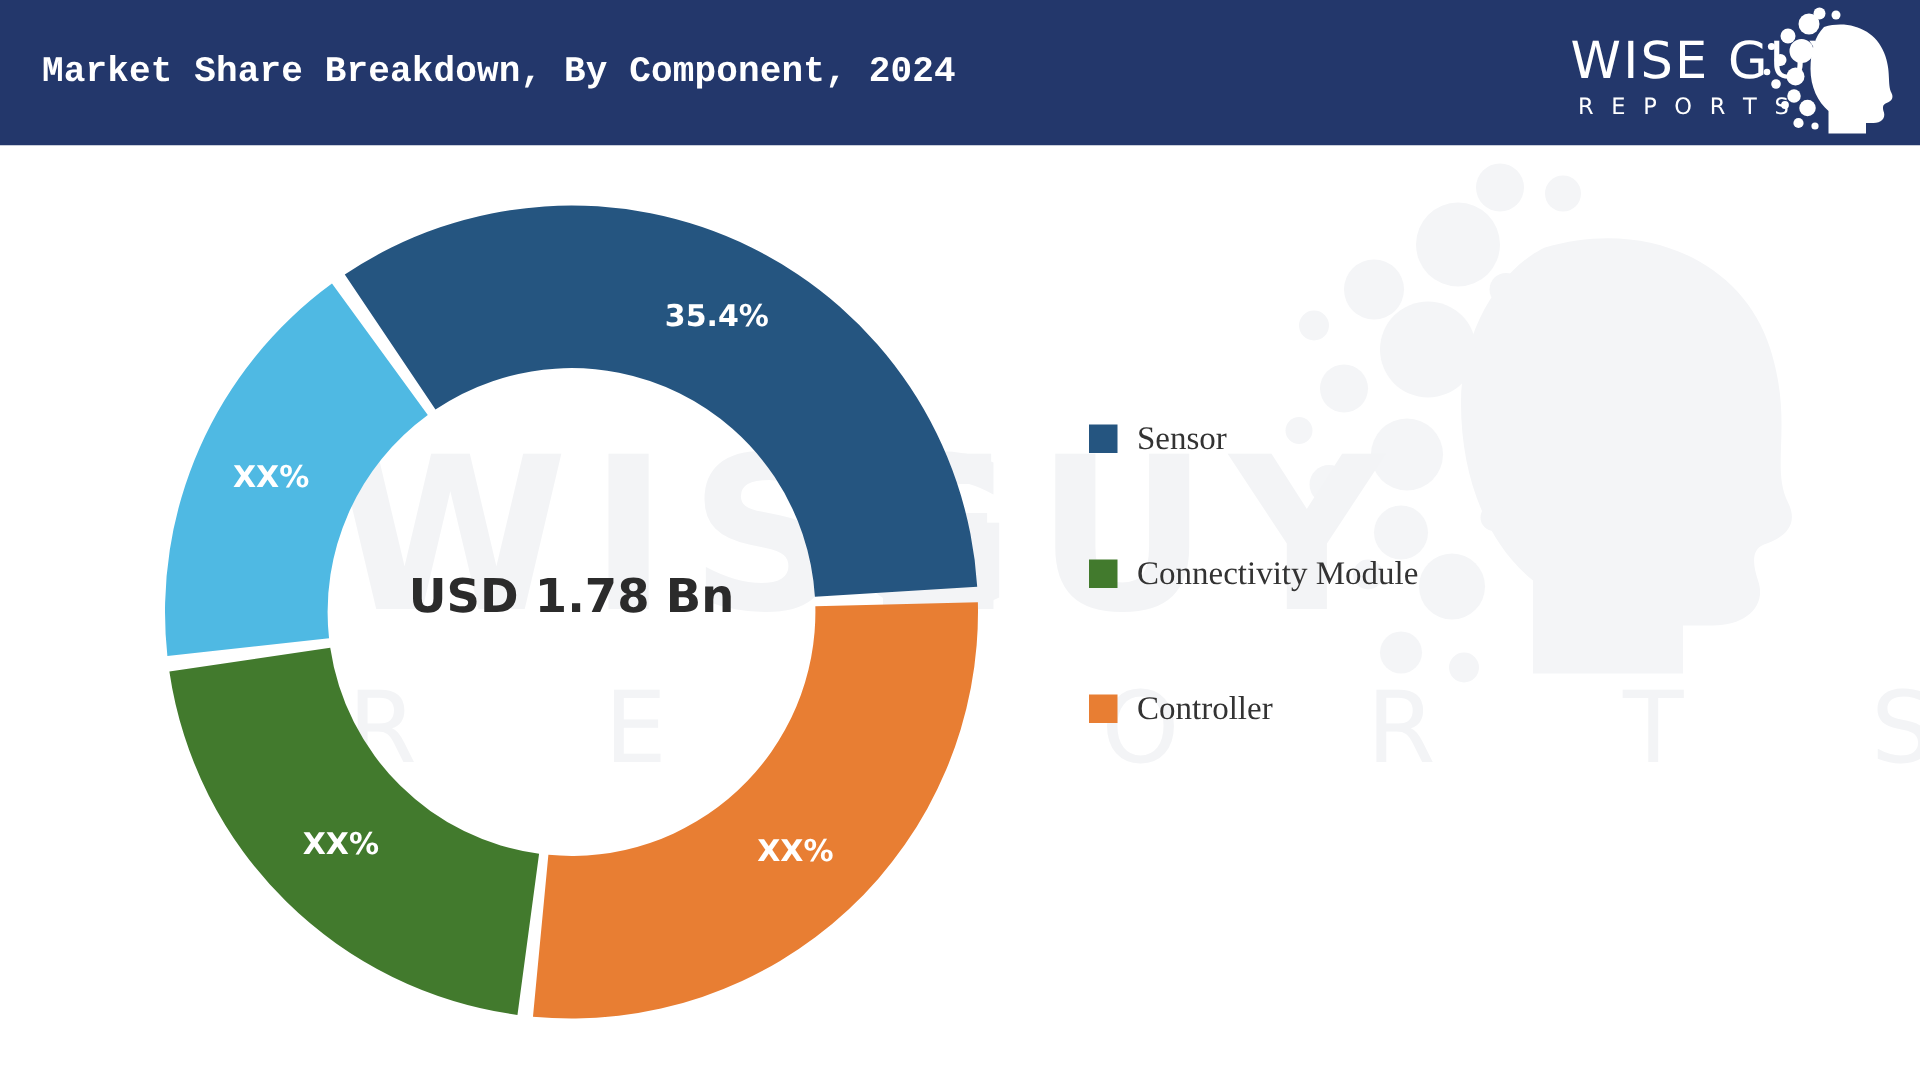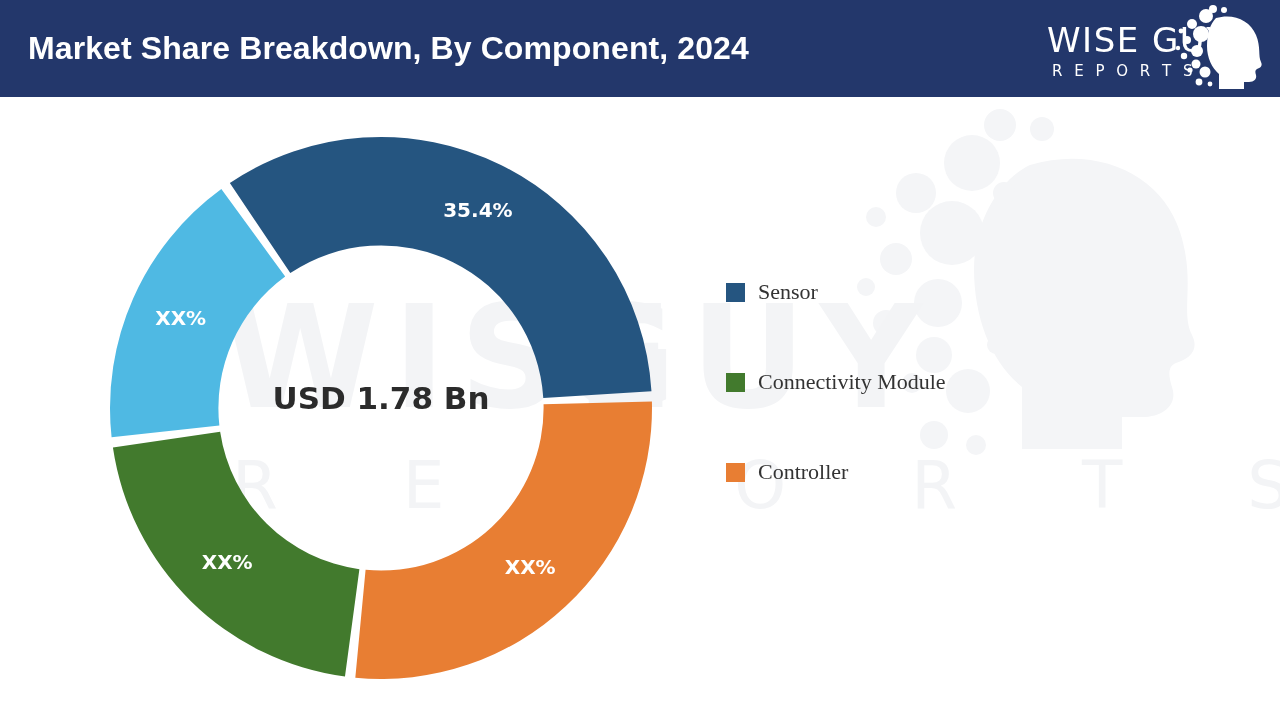--- a/index.html
+++ b/index.html
@@ -24,24 +24,24 @@
     height: 97px;
     background: #23376B;
     display: flex;
     align-items: center;
     justify-content: space-between;
     box-sizing: border-box;
     padding: 0 0 0 28px;
   }
   .header-title {
     color: #ffffff;
-    font-size: 32px;
+    font-size: 24px;
     font-weight: bold;
     letter-spacing: 0.1px;
-    font-family: Liberation Sans, sans-serif;
+    font-family: Liberation Mono, monospace;
     white-space: nowrap;
   }
   .logo-wrap {
     position: relative;
     width: 230px;
     height: 90px;
     margin-right: 6px;
     flex: none;
   }
   .logo-svg { display: block; }

